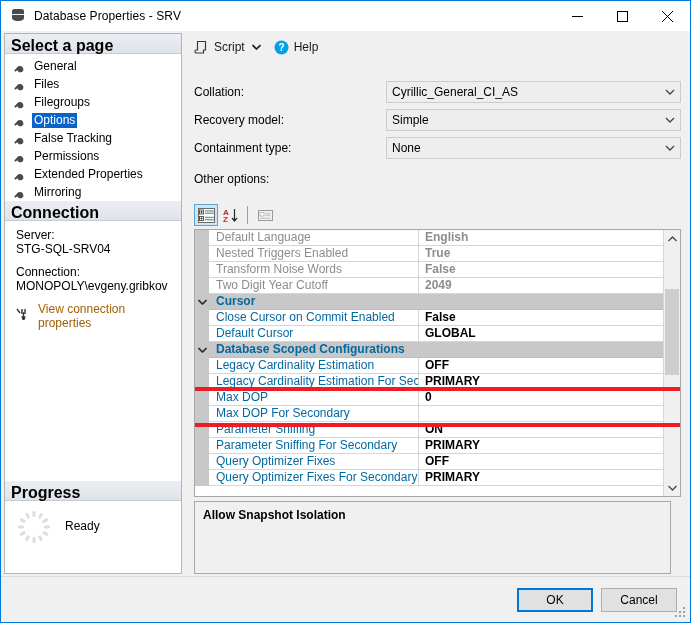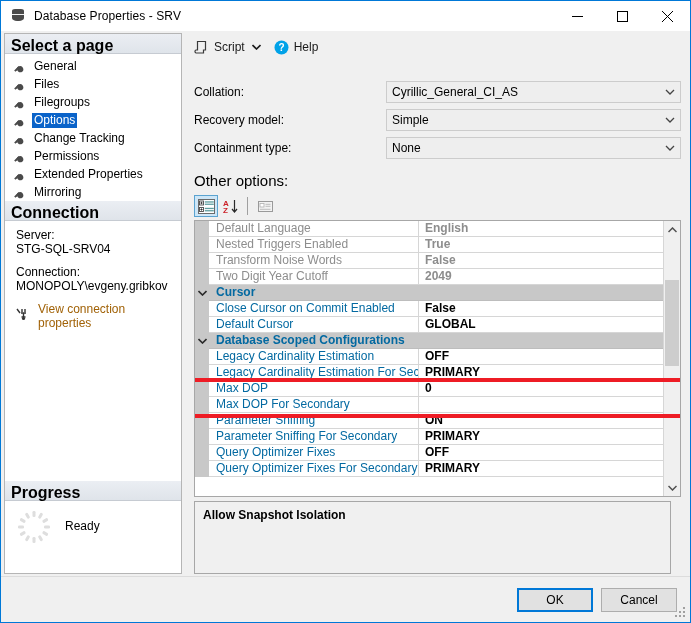--- a/index.html
+++ b/index.html
@@ -210,22 +210,22 @@
     position: relative;
     cursor: default;
   }
   .combo .combo-val { flex: 1; }
   .combo .chev {
     width: 20px;
     display: flex; align-items: center; justify-content: center;
     flex: none;
   }
   .other-options-label {
-    font-size: 15px; color: #000;
-    margin-top: 9px; margin-bottom: 5px;
+    font-size: 12px; color: #000;
+    margin-top: 9px; margin-bottom: 17px;
   }
 
   
   .grid-toolbar {
     display: flex;
     align-items: center;
     height: 24px;
     margin: 0 6px 2px 8px;
     flex: none;
   }
@@ -474,21 +474,21 @@
             </span>
             <span class="plabel">Options</span>
           </div>
           <div class="page-item">
             <span>
               <svg class="wrench" width="13" height="13" viewBox="0 0 13 13">
                 <path d="M9.2 1.2 A3.2 3.2 0 1 0 11 5.3 L11.8 6.1 L10.3 7.6 L9.5 6.8 A3.2 3.2 0 0 0 9.2 1.2 Z" fill="#4a4a4a" transform="rotate(135 6.5 6.5)"></path>
                 <path d="M1.2 10.5 L5.5 6.2 L6.8 7.5 L2.5 11.8 Z" fill="#4a4a4a"></path>
               </svg>
             </span>
-            <span class="plabel">Change Tracking</span>
+            <span class="plabel">False Tracking</span>
           </div>
           <div class="page-item">
             <span>
               <svg class="wrench" width="13" height="13" viewBox="0 0 13 13">
                 <path d="M9.2 1.2 A3.2 3.2 0 1 0 11 5.3 L11.8 6.1 L10.3 7.6 L9.5 6.8 A3.2 3.2 0 0 0 9.2 1.2 Z" fill="#4a4a4a" transform="rotate(135 6.5 6.5)"></path>
                 <path d="M1.2 10.5 L5.5 6.2 L6.8 7.5 L2.5 11.8 Z" fill="#4a4a4a"></path>
               </svg>
             </span>
             <span class="plabel">Permissions</span>
           </div>

